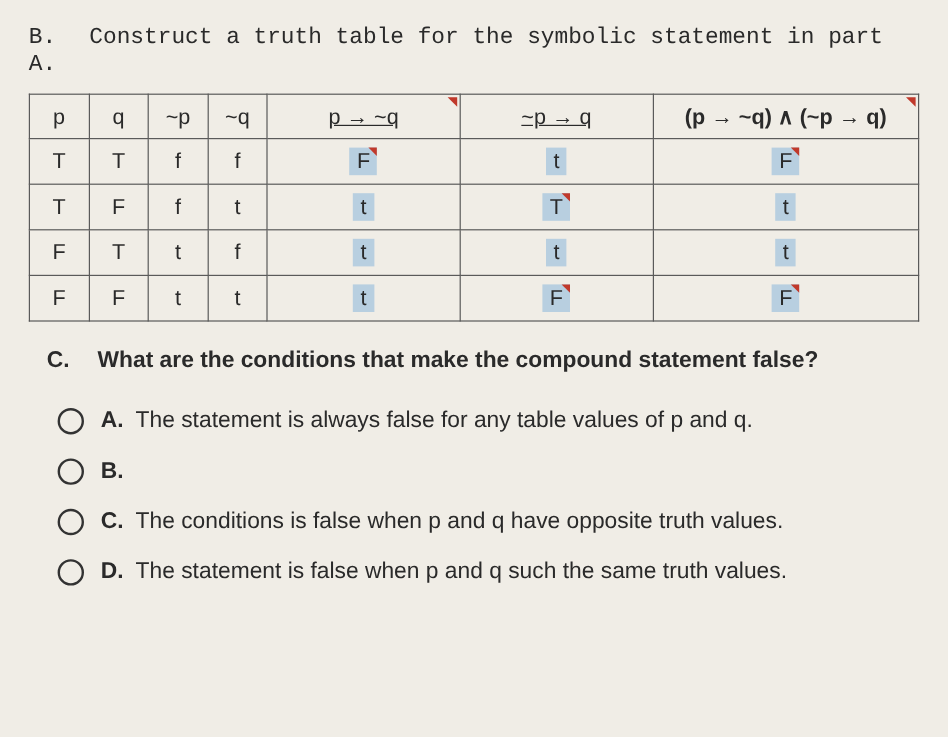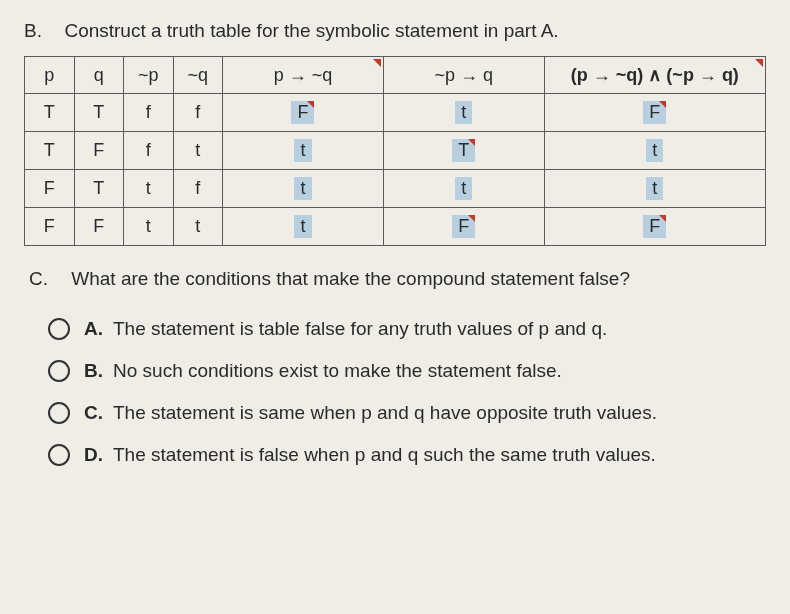--- a/index.html
+++ b/index.html
@@ -17,40 +17,41 @@
       font-size: 19px;
       margin-right: 18px;
       vertical-align: top;
     }
     .section-text {
       display: inline;
       font-size: 19px;
     }
     .header-row {
       margin-bottom: 14px;
+      font-family: Liberation Mono, monospace;
     }
     table {
       border-collapse: collapse;
       width: 100%;
       margin-bottom: 22px;
     }
     th, td {
       border: 1px solid #5a5a5a;
       text-align: center;
       font-size: 18px;
       font-weight: normal;
       padding: 7px 4px;
       position: relative;
     }
     th {
       font-weight: normal;
       white-space: nowrap;
     }
     .col-narrow { width: 40px; }
-    .col-mid { width: 150px; }
+    .col-mid { width: 150px; text-decoration: underline; }
     .col-wide { width: 210px; font-weight: bold; }
     .hl {
       background: #b8cfe0;
       padding: 1px 6px;
       display: inline-block;
       position: relative;
     }
     .hl.red-corner::after {
       content: "";
       position: absolute;
@@ -65,21 +66,22 @@
       position: absolute;
       top: 2px;
       right: 2px;
       width: 0;
       height: 0;
       border-top: 8px solid #c0392b;
       border-left: 8px solid transparent;
     }
     .question-c {
       font-size: 19px;
-      margin: 10px 0 28px 5px;
+      margin: 10px 0 28px 15px;
+      font-weight: bold;
     }
     .options {
       display: flex;
       flex-direction: column;
       gap: 20px;
       padding-left: 24px;
     }
     .option-row {
       display: flex;
       align-items: center;
@@ -160,30 +162,29 @@
 
 <div class="question-c">
   <span class="section-label">C.</span>
   <span class="section-text">What are the conditions that make the compound statement false?</span>
 </div>
 
 <div class="options" id="options">
     <div class="option-row">
       <div class="radio"></div>
       <span class="opt-letter">A.</span>
-      <span>The statement is table false for any truth values of p and q.</span>
+      <span>The statement is always false for any table values of p and q.</span>
     </div>
     <div class="option-row">
       <div class="radio"></div>
       <span class="opt-letter">B.</span>
-      <span>No such conditions exist to make the statement false.</span>
     </div>
     <div class="option-row">
       <div class="radio"></div>
       <span class="opt-letter">C.</span>
-      <span>The statement is same when p and q have opposite truth values.</span>
+      <span>The conditions is false when p and q have opposite truth values.</span>
     </div>
     <div class="option-row">
       <div class="radio"></div>
       <span class="opt-letter">D.</span>
       <span>The statement is false when p and q such the same truth values.</span>
     </div>
   </div>
 
 </body></html>

